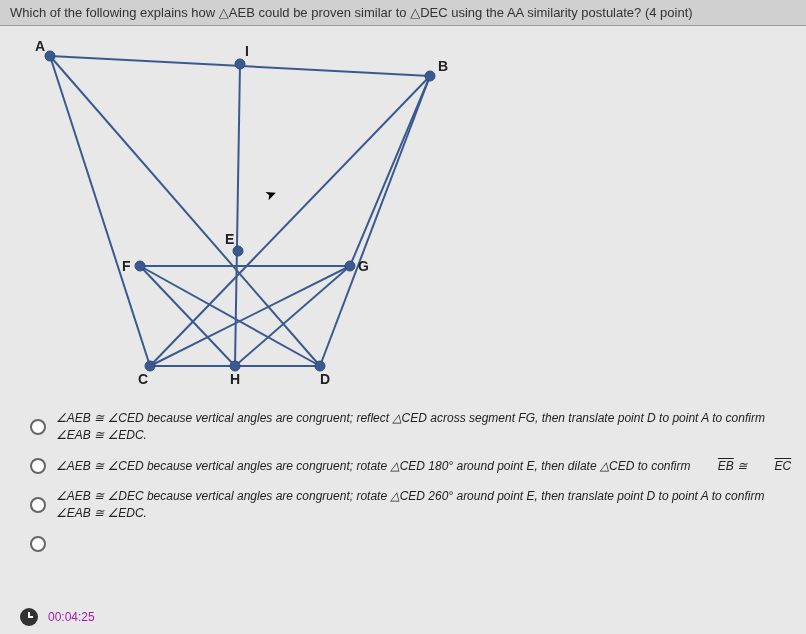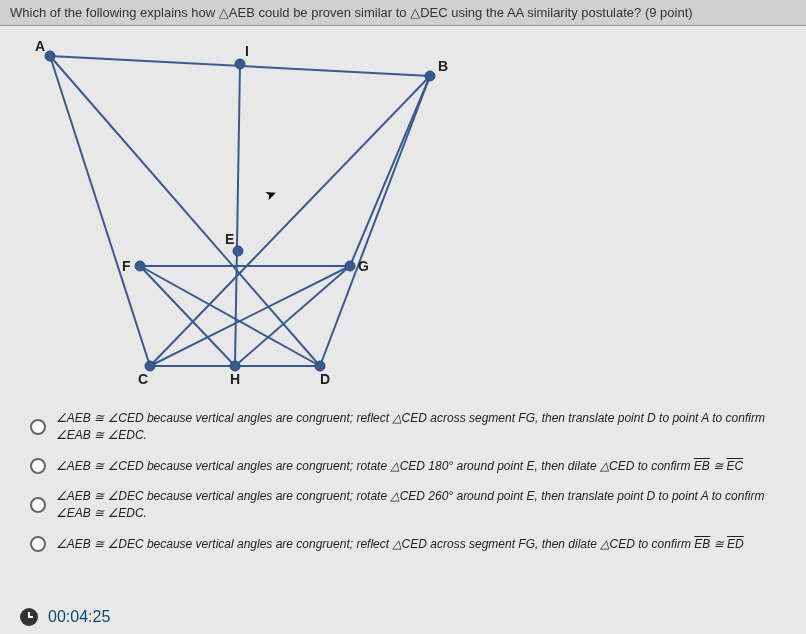--- a/index.html
+++ b/index.html
@@ -47,21 +47,21 @@
       background: #fff;
       flex-shrink: 0;
       cursor: pointer;
     }
     .option-text {
       font-size: 12px;
       line-height: 1.4;
       color: #222;
       font-style: italic;
     }
-    .seg { text-decoration: overline; }
+    .seg { text-decoration: overline; margin-left: 24px; }
     .footer {
       position: absolute;
       bottom: 8px;
       left: 20px;
       display: flex;
       align-items: center;
       gap: 10px;
     }
     .clock-icon {
       width: 18px;
@@ -77,21 +77,21 @@
       width: 2px; height: 6px;
       background: #fff;
     }
     .clock-icon::before {
       content: "";
       position: absolute;
       top: 8px; left: 8px;
       width: 5px; height: 2px;
       background: #fff;
     }
-    .timer-text { font-size: 16px; color: #0c4a6e; }
+    .timer-text { font-size: 12px; color: #a21caf; }
     .pointer {
       position: absolute;
       top: 150px;
       left: 235px;
       font-size: 14px;
       color: #000;
       transform: rotate(-20deg);
     }
     .pt-label {
       font-family: Arial, sans-serif;
@@ -106,21 +106,21 @@
     }
     .edge {
       stroke: #3a5a8f;
       stroke-width: 2;
       fill: none;
     }
   </style>
 </head>
 <body>
 
-<div class="header-bar">Which of the following explains how △AEB could be proven similar to △DEC using the AA similarity postulate? (9 point)</div>
+<div class="header-bar">Which of the following explains how △AEB could be proven similar to △DEC using the AA similarity postulate? (4 point)</div>
 
 <div class="content">
 
   <div class="diagram-container">
     <svg viewBox="0 0 440 360">
 
       <line class="edge" x1="20" y1="20" x2="400" y2="40"></line>
       <line class="edge" x1="20" y1="20" x2="120" y2="330"></line>
       <line class="edge" x1="400" y1="40" x2="290" y2="330"></line>
       <line class="edge" x1="120" y1="330" x2="290" y2="330"></line>
@@ -165,21 +165,20 @@
     <div class="option-row">
       <div class="radio"></div>
       <div class="option-text">∠AEB ≅ ∠CED because vertical angles are congruent; rotate △CED 180° around point E, then dilate △CED to confirm <span class="seg">EB</span> ≅ <span class="seg">EC</span></div>
     </div>
     <div class="option-row">
       <div class="radio"></div>
       <div class="option-text">∠AEB ≅ ∠DEC because vertical angles are congruent; rotate △CED 260° around point E, then translate point D to point A to confirm ∠EAB ≅ ∠EDC.</div>
     </div>
     <div class="option-row">
       <div class="radio"></div>
-      <div class="option-text">∠AEB ≅ ∠DEC because vertical angles are congruent; reflect △CED across segment FG, then dilate △CED to confirm <span class="seg">EB</span> ≅ <span class="seg">ED</span></div>
     </div>
   </div>
 
 </div>
 
 <div class="footer">
   <div class="clock-icon"></div>
   <div class="timer-text">00:04:25</div>
 </div>
 

